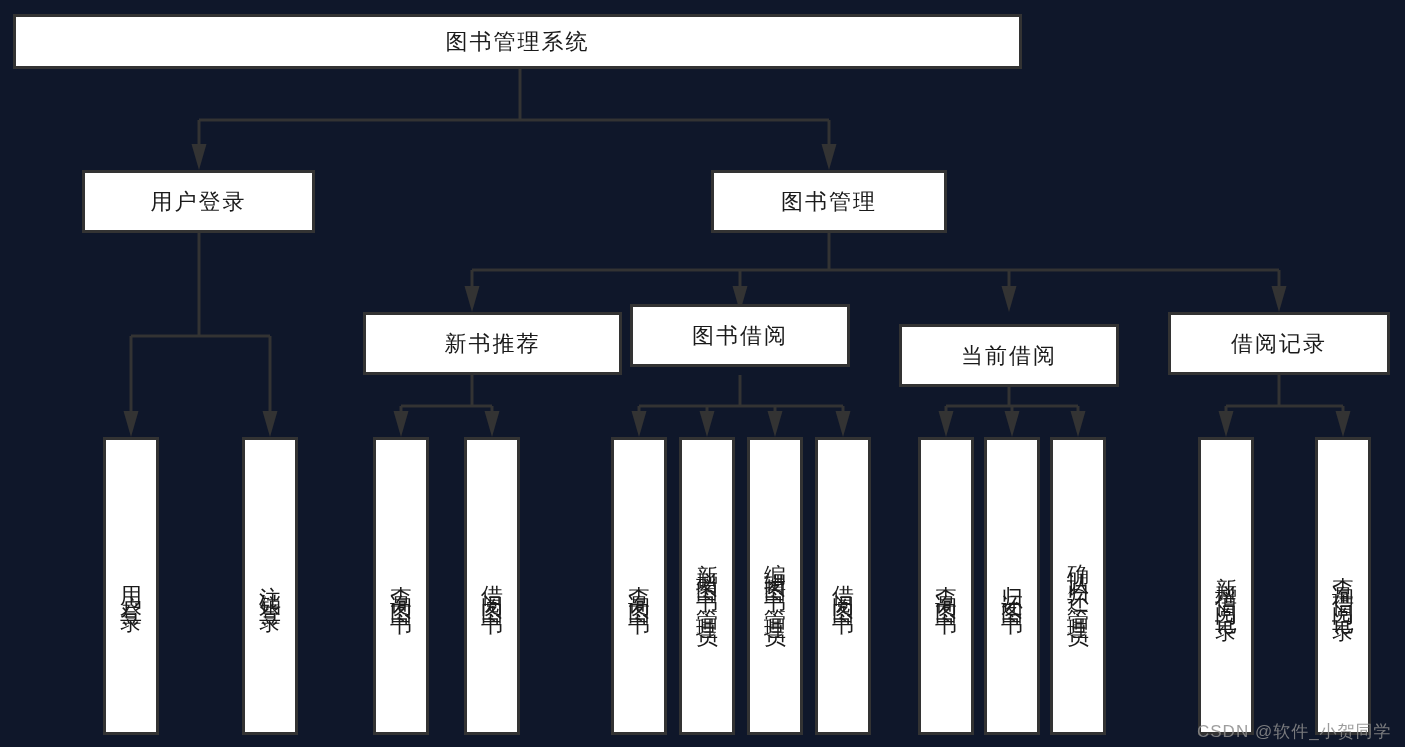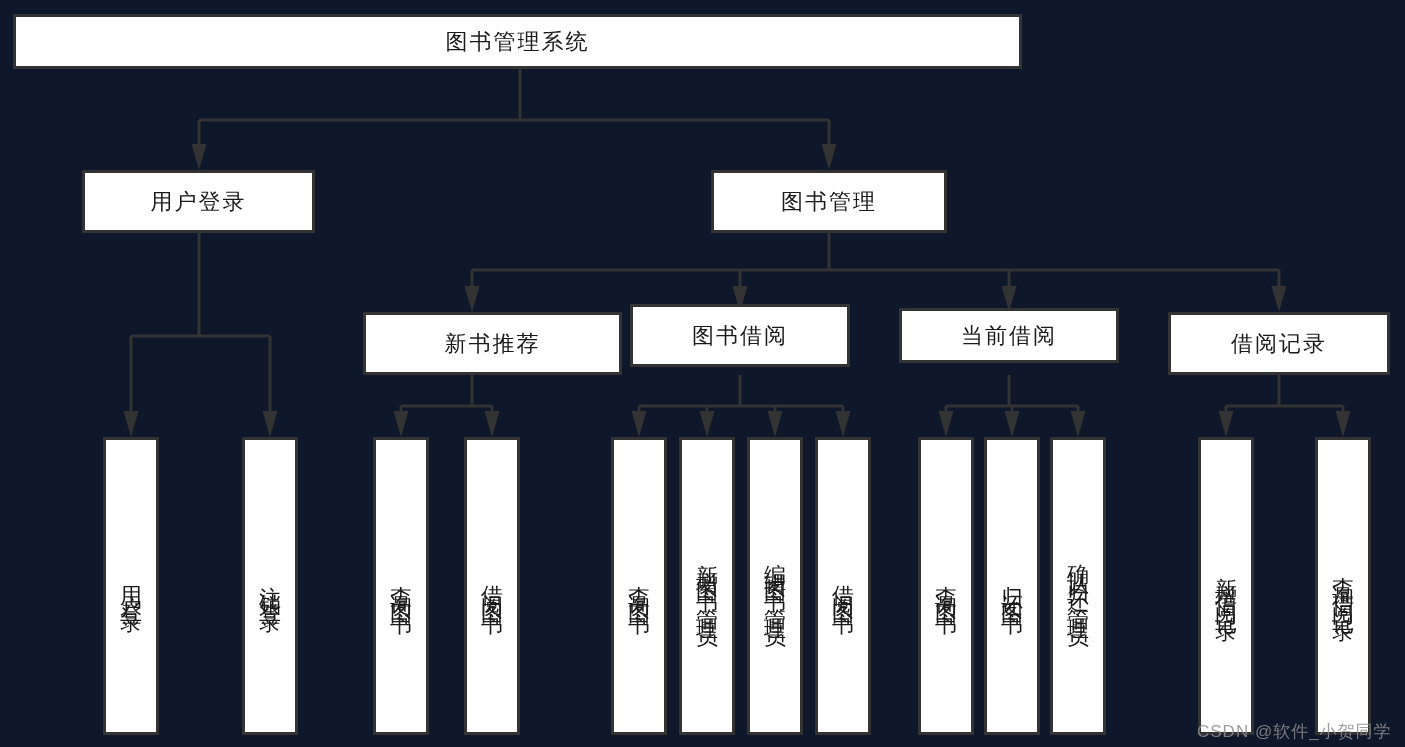--- a/index.html
+++ b/index.html
@@ -38,21 +38,21 @@
     font-size: 22px;
     letter-spacing: 9px;
     line-height: 1;
   }
   
   .n-root            { left: 13px;   top: 14px;  width: 1009px; height: 55px; }
   .n-user-login      { left: 82px;   top: 170px; width: 233px;  height: 63px; }
   .n-book-mgmt       { left: 711px;  top: 170px; width: 236px;  height: 63px; }
   .n-new-book-rec    { left: 363px;  top: 312px; width: 259px;  height: 63px; }
   .n-book-borrow     { left: 630px;  top: 304px; width: 220px;  height: 63px; }
-  .n-current-borrow  { left: 899px;  top: 308px; width: 220px;  height: 55px; }
+  .n-current-borrow  { left: 899px;  top: 324px; width: 220px;  height: 63px; }
   .n-borrow-records  { left: 1168px; top: 312px; width: 222px;  height: 63px; }
   .leaf              { top: 437px; width: 56px; height: 298px; }
   .n-leaf-user-login { left: 103px; }
   .n-leaf-logout     { left: 242px; }
   .n-nb-query        { left: 373px; }
   .n-nb-borrow       { left: 464px; }
   .n-bb-query        { left: 611px; }
   .n-bb-add          { left: 679px; }
   .n-bb-edit         { left: 747px; }
   .n-bb-borrow       { left: 815px; }

